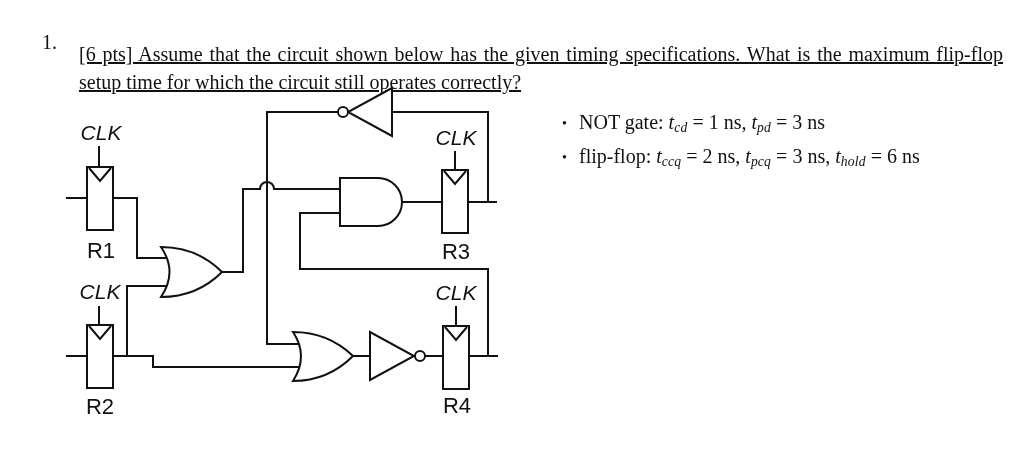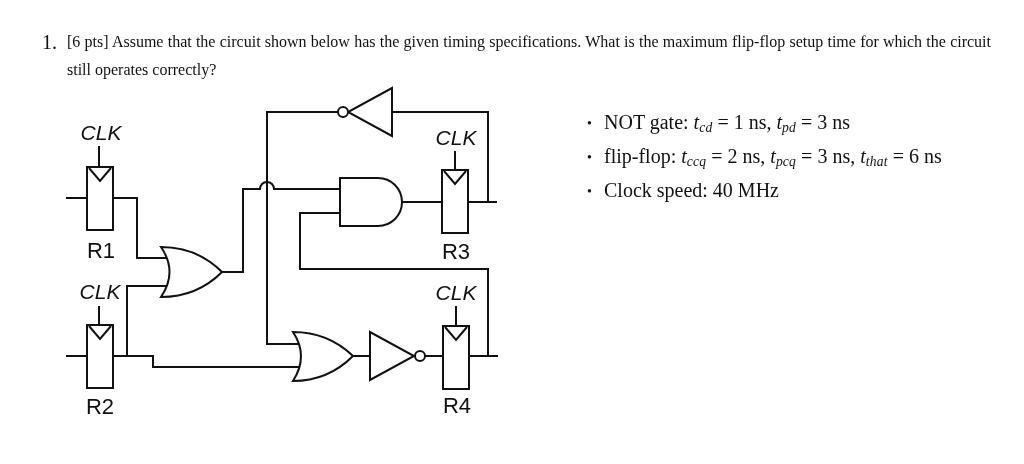--- a/index.html
+++ b/index.html
@@ -3,44 +3,43 @@
 <meta charset="utf-8">
 <style>
   html,body{margin:0;padding:0;}
   body{
     width:1024px;height:464px;position:relative;overflow:hidden;
     background:#ffffff;color:#111111;
     font-family:"Liberation Serif",serif;
   }
   .question{position:absolute;left:42px;top:28px;display:flex;align-items:flex-start;}
   .qnum{font-size:20px;line-height:28px;flex:0 0 17px;margin-right:8px;}
-  .qtext{margin:0;width:924px;font-size:16px;line-height:28px;text-align:justify;}
-  ul.specs{position:absolute;left:587px;top:106px;margin:0;padding:0;list-style:none;}
+  .qtext{margin:12px;width:924px;font-size:20px;line-height:28px;text-align:justify;text-decoration:underline;}
+  ul.specs{position:absolute;left:562px;top:106px;margin:0;padding:0;list-style:none;}
   ul.specs li{font-size:20px;line-height:33px;white-space:nowrap;}
   .bullet{display:inline-block;width:17px;font-size:14px;vertical-align:1px;}
   .mvar{font-style:italic;font-family:"Liberation Serif",serif;}
   sub{font-size:68%;line-height:0;vertical-align:-0.22em;}
   sub .mvar{letter-spacing:0.2px;}
   svg.circuit{position:absolute;left:40px;top:80px;}
   svg text{fill:#111111;font-family:"Liberation Sans",sans-serif;}
   text.clk{font-size:21px;font-style:italic;}
   text.reg{font-size:22px;}
 </style>
 </head>
 <body>
 
 <div class="question">
   <span class="qnum">1.</span>
   <p class="qtext">[6 pts] Assume that the circuit shown below has the given timing specifications. What is the maximum flip-flop setup time for which the circuit still operates correctly?</p>
 </div>
 
 <ul class="specs">
     <li><span class="bullet">•</span><span>NOT gate: <i class="mvar">t</i><sub><i class="mvar">cd</i></sub> = 1 ns, <i class="mvar">t</i><sub><i class="mvar">pd</i></sub> = 3 ns</span></li>
-    <li><span class="bullet">•</span><span>flip-flop: <i class="mvar">t</i><sub><i class="mvar">ccq</i></sub> = 2 ns, <i class="mvar">t</i><sub><i class="mvar">pcq</i></sub> = 3 ns, <i class="mvar">t</i><sub><i class="mvar">that</i></sub> = 6 ns</span></li>
-    <li><span class="bullet">•</span><span>Clock speed: 40 MHz</span></li>
+    <li><span class="bullet">•</span><span>flip-flop: <i class="mvar">t</i><sub><i class="mvar">ccq</i></sub> = 2 ns, <i class="mvar">t</i><sub><i class="mvar">pcq</i></sub> = 3 ns, <i class="mvar">t</i><sub><i class="mvar">hold</i></sub> = 6 ns</span></li>
   </ul>
 
 <svg class="circuit" width="470" height="350" viewBox="40 80 470 350">
 
   <g stroke="#111111" stroke-width="2" fill="none">
     <path d="M66,198 H87"></path>
     <path d="M113,198 H137 V258 H172"></path>
     <path d="M66,356 H87"></path>
     <path d="M113,356 H153 V367 H305"></path>
     <path d="M127,356 V286 H172"></path>

